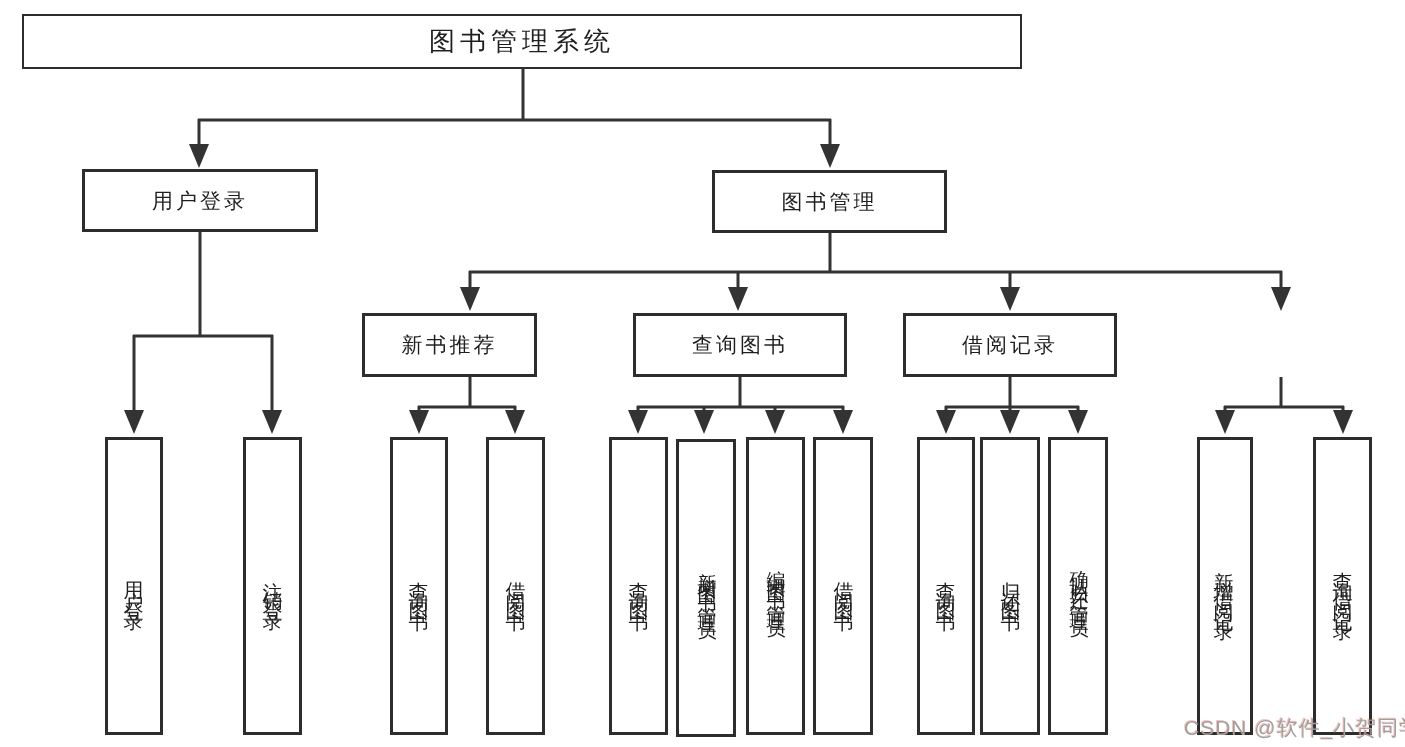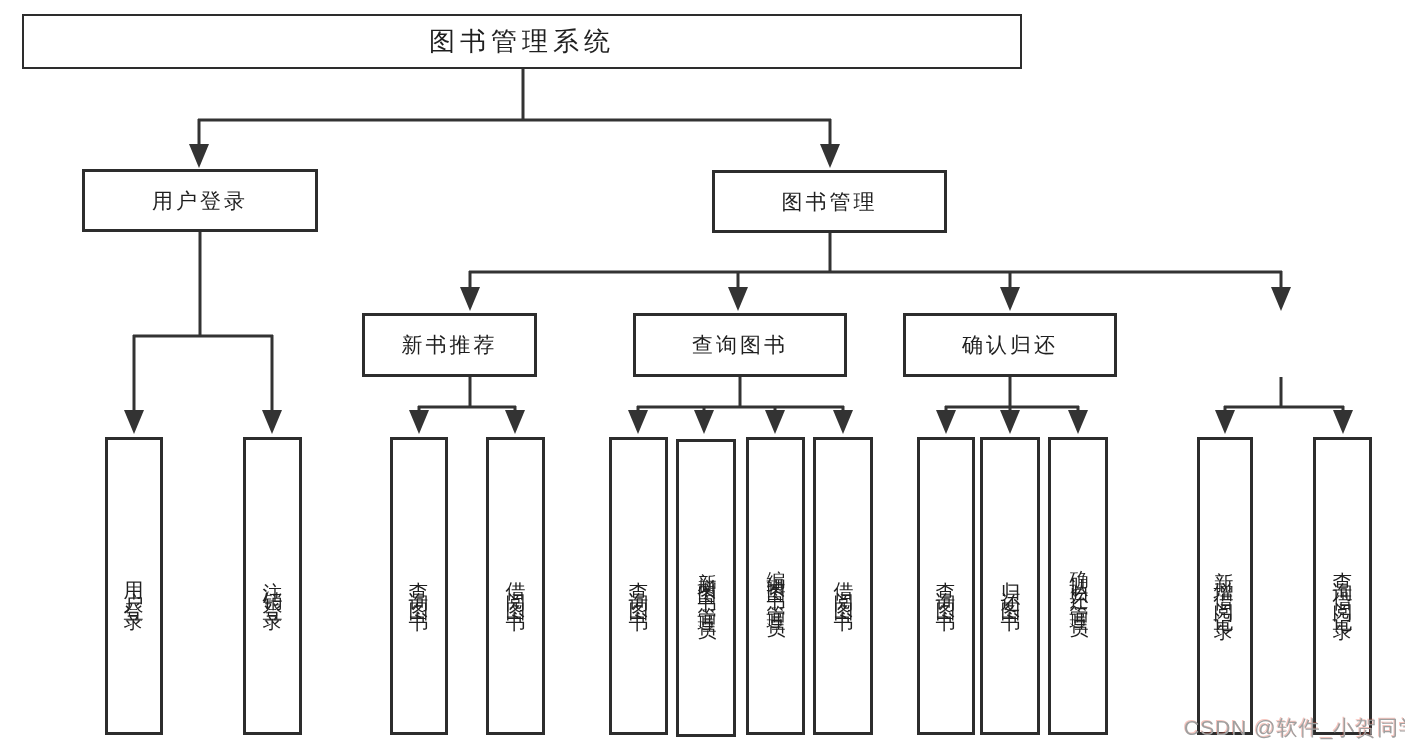--- a/index.html
+++ b/index.html
@@ -138,21 +138,21 @@
     </g>
   </svg>
 
   <div class="box root" style="left:22px; top:14px; width:1000px; height:55px;">图书管理系统</div>
 
   <div class="box" style="left:82px; top:169px; width:236px; height:63px;">用户登录</div>
   <div class="box" style="left:712px; top:170px; width:235px; height:63px;font-family:Liberation Mono, monospace;">图书管理</div>
 
   <div class="box" style="left:362px; top:313px; width:175px; height:64px;">新书推荐</div>
   <div class="box" style="left:633px; top:313px; width:214px; height:64px;">查询图书</div>
-  <div class="box" style="left:903px; top:313px; width:214px; height:64px;">确认归还</div>
+  <div class="box" style="left:903px; top:313px; width:214px; height:64px;">借阅记录</div>
 
   <div class="leaf" style="left:105px; width:58px;">用户登录</div>
   <div class="leaf" style="left:243px; width:59px;">注销登录</div>
 
   <div class="leaf" style="left:390px; width:58px;">查询图书</div>
   <div class="leaf" style="left:486px; width:59px;">借阅图书</div>
 
   <div class="leaf" style="left:609px; width:59px;">查询图书</div>
   <div class="leaf long" style="left:676px; width:60px; top:439px;">新增图书（管理员）</div>
   <div class="leaf long" style="left:746px; width:59px;">编辑图书（管理员）</div>

